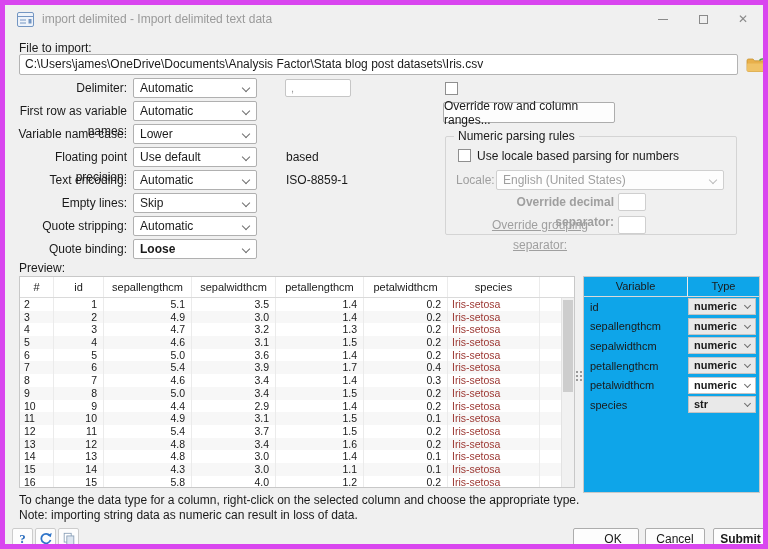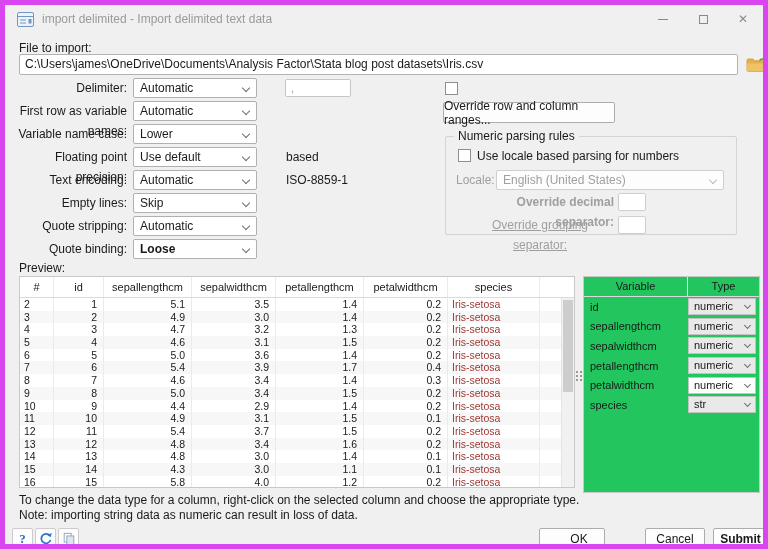--- a/index.html
+++ b/index.html
@@ -50,28 +50,28 @@
   .leftpad { padding-left:4px; }
   .species { padding-left:4px; }
   .vscroll { position:absolute; right:0; top:21px; bottom:0; width:13px; background:#f1f1f1; border-left:1px solid #e3e3e3; }
   .vthumb { position:absolute; left:1px; top:2px; width:10px; height:92px; background:#cdcdcd; }
 
   
   .splitter { position:absolute; left:571px; top:366px; width:6px; height:16px; display:grid; grid-template-columns:2px 2px; grid-auto-rows:2px; gap:2px; }
   .splitter i { background:#9a9a9a; }
 
   
-  .ttable { position:absolute; left:578px; top:271px; width:177px; height:217px; background:#22c55e; border:1px solid #c8c8c8; }
+  .ttable { position:absolute; left:578px; top:271px; width:177px; height:217px; background:#0ea5e9; border:1px solid #c8c8c8; }
   .thead { display:flex; height:20px; border-bottom:1px solid #dadada; }
   .thead div { font-size:11px; line-height:19px; text-align:center; color:#1a1a1a; }
   .th-var { width:104px; border-right:1px solid #ebebeb; }
   .th-type { flex:1; }
   .trow { display:flex; height:19.6px; align-items:center; }
   .tname { width:104px; padding-left:6px; font-size:11px; color:#1a1a1a; white-space:nowrap; overflow:hidden; }
-  .tcombo { position:relative; flex:1; height:17px; margin:0 3px 0 0; background:#e9e9e9; border:1px solid #c3c3c3; font-size:11px; line-height:15px; padding-left:5px; color:#1a1a1a; }
+  .tcombo { position:relative; flex:1; height:17px; margin:0 3px 0 0; background:#e9e9e9; border:1px solid #c3c3c3; font-size:11px; line-height:15px; padding-left:5px; color:#1a1a1a;font-weight:bold; }
   .tcombo.active { background:#fff; }
   .tcombo .chev { right:5px; top:4px; width:5px; height:5px; }
 
   
   .hint { position:absolute; left:14px; font-size:12px; color:#1a1a1a; line-height:15px; }
   .toolbtn { position:absolute; top:523px; width:21px; height:21px; background:#fdfdfd; border:1px solid #cccccc; border-radius:2px; display:flex; align-items:center; justify-content:center; }
   .helpmark { font-size:13px; font-weight:bold; color:#2d6fbe; font-family:"Liberation Serif", serif; }
 </style>
 </head>
 <body>
@@ -376,17 +376,17 @@
       <path d="M14.6 1.2 L13.4 6 L9.6 3.4 Z" fill="#2e74c9"></path>
     </svg>
   </div>
   <div class="toolbtn" style="left:53px;">
     <svg width="14" height="14" viewBox="0 0 16 16">
       <rect x="2.5" y="1.5" width="8" height="10" fill="#ffffff" stroke="#8aa0b8"></rect>
       <rect x="5.5" y="4.5" width="8" height="10" fill="#dde6f0" stroke="#8aa0b8"></rect>
     </svg>
   </div>
 
-  <div class="btn" style="left:534px; top:523px; width:66px; height:21px;padding-left:14px;">OK</div>
+  <div class="btn" style="left:568px; top:523px; width:66px; height:21px;padding-left:14px;">OK</div>
   <div class="btn" style="left:640px; top:523px; width:60px; height:21px;">Cancel</div>
   <div class="btn" style="left:708px; top:523px; width:55px; height:21px;font-weight:bold;">Submit</div>
 
 </div>
 
 </body></html>

